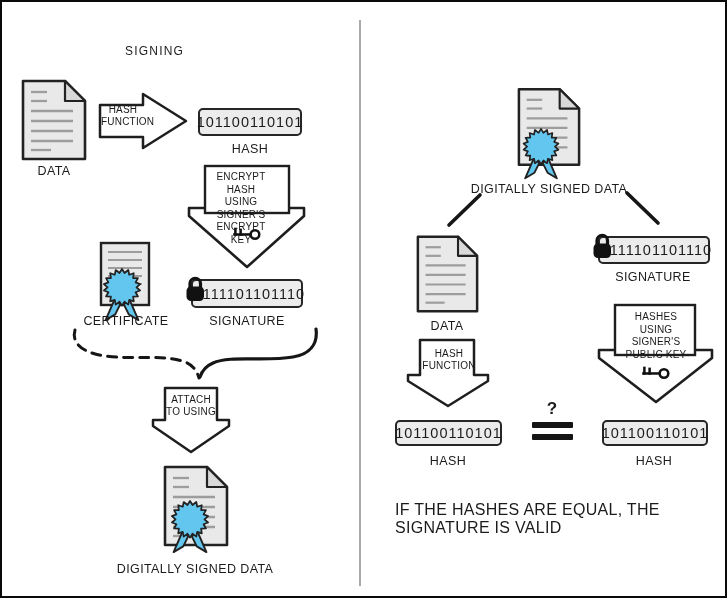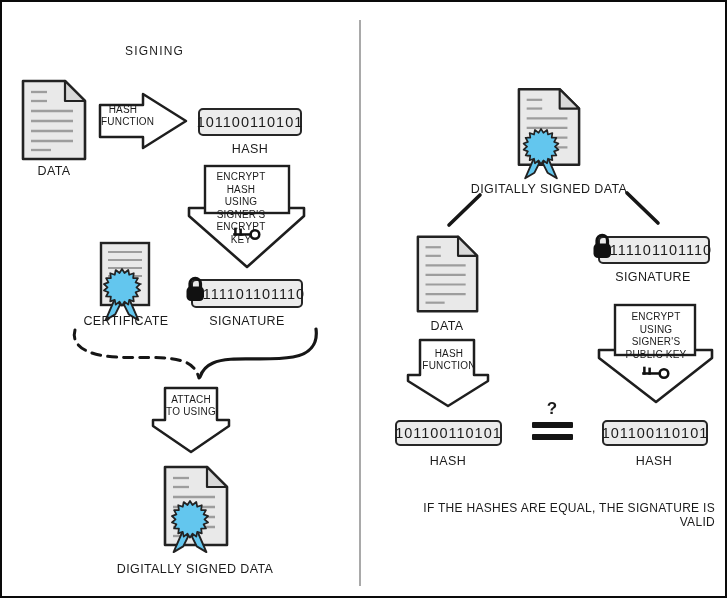--- a/index.html
+++ b/index.html
@@ -16,21 +16,21 @@
   .title{font-size:12px; letter-spacing:1.2px; text-align:left;}
   .lbl{font-size:12.5px; letter-spacing:.4px; text-align:center; white-space:nowrap;}
   .arrow-text{font-size:10px; line-height:12px; text-align:center; letter-spacing:.2px;}
   .arrow-text.three{line-height:12.5px;}
   .valbox{
     box-sizing:border-box; background:var(--box-fill); border:2.5px solid #262626;
     border-radius:5px; display:flex; align-items:center; justify-content:center;
     font-size:14.5px; letter-spacing:1px;
   }
   .sigbox{padding-left:14px;}
-  .footer{font-size:12px; letter-spacing:.3px; text-align:right;}
+  .footer{font-size:16px; letter-spacing:.3px; text-align:left;}
   .divider{background:var(--divider);}
   .qmark{font-size:17px; font-weight:bold; text-align:center;}
   .eqbar{background:#141414; border-radius:1px;}
   svg.part{position:absolute; overflow:visible;}
   .overlay{position:absolute; inset:0; width:727px; height:598px; pointer-events:none;}
 </style>
 </head>
 <body>
 
 <div class="canvas">
@@ -181,21 +181,21 @@
     <div>HASH</div>
     <div>FUNCTION</div>
   </div>
 
   <svg class="part" style="left:595px;top:300px" width="118" height="103">
     <polygon points="2,48 115,48 115,56 59,100 2,56" fill="#fff" stroke="#1e1e1e" stroke-width="2.6" stroke-linejoin="round"></polygon>
     <rect x="18" y="3" width="80" height="50" fill="#fff" stroke="#1e1e1e" stroke-width="2.4"></rect>
     <use href="#sym-key" x="44" y="63" width="30" height="16"></use>
   </svg>
   <div class="abs arrow-text three" style="left:614px;top:309px;width:80px">
-    <div>ENCRYPT</div>
+    <div>HASHES</div>
     <div>USING SIGNER'S</div>
     <div>PUBLIC KEY</div>
   </div>
 
   <div class="abs valbox" style="left:393px;top:418px;width:107px;height:26px">
     <span>101100110101</span>
   </div>
   <div class="abs lbl" style="left:396px;top:452px;width:100px">HASH</div>
 
   <div class="abs" style="left:527px;top:397px;width:46px">

